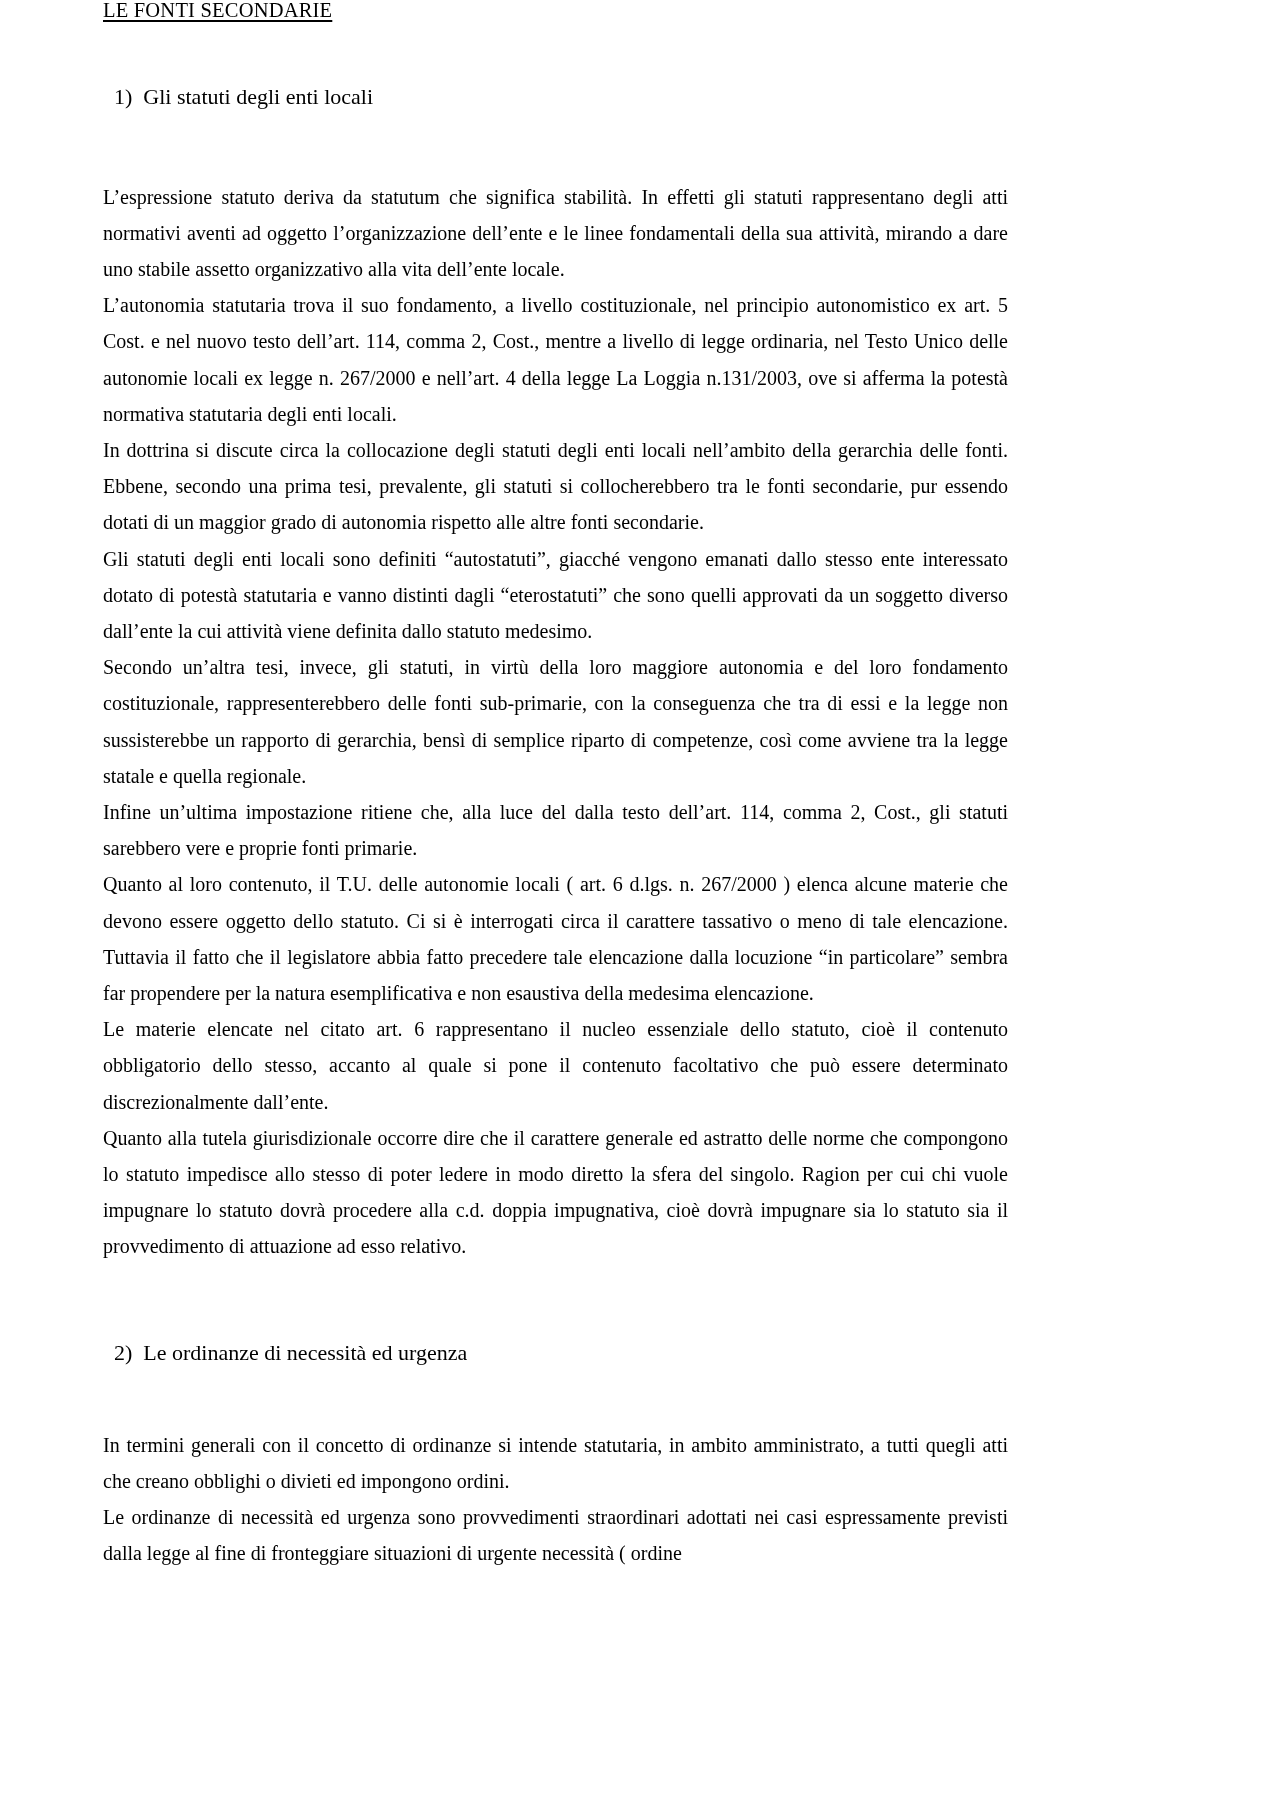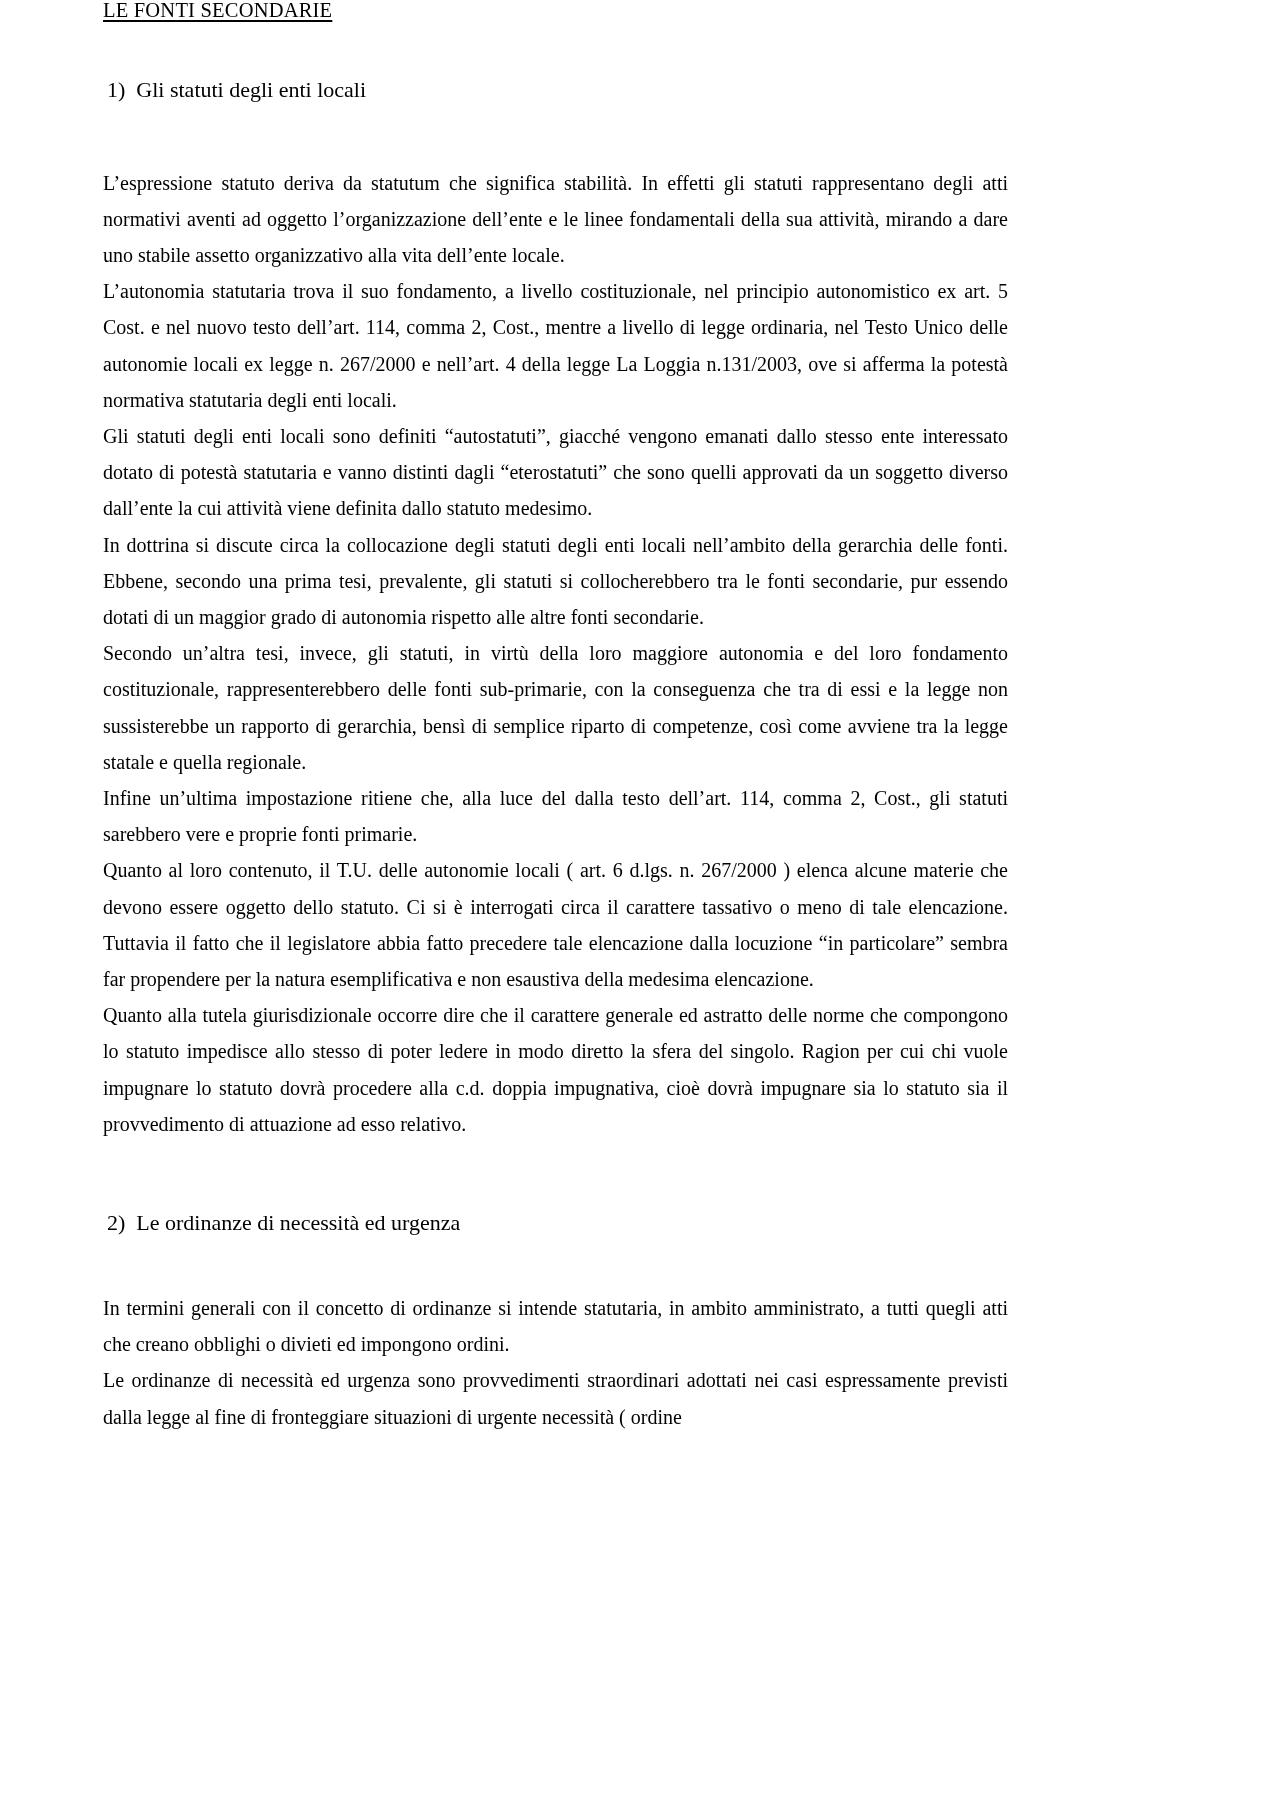--- a/index.html
+++ b/index.html
@@ -41,21 +41,21 @@
     font-weight: normal;
     white-space: pre;
   }
   .spacer-title {
     height: 54px;
   }
   .section-heading {
     font-size: 22px;
     line-height: 1.0;
     font-weight: normal;
-    margin: 4px;
+    margin: 11px;
     padding: 0;
     white-space: pre;
   }
   .spacer-after-heading-1 {
     height: 60px;
   }
   .spacer-before-heading-2 {
     height: 66px;
   }
   .spacer-after-heading-2 {
@@ -83,30 +83,31 @@
     <div class="spacer-title"></div>
 
     <div class="section-heading">1)  Gli statuti degli enti locali</div>
 
     <div class="spacer-after-heading-1"></div>
 
     <p class="body"> L’espressione statuto deriva da statutum che significa stabilità. In effetti gli statuti rappresentano degli atti normativi aventi ad oggetto l’organizzazione dell’ente e le linee fondamentali della sua attività, mirando a dare uno stabile assetto organizzativo alla vita dell’ente locale.</p>
 
     <p class="body">L’autonomia statutaria trova il suo fondamento, a livello costituzionale, nel principio autonomistico ex art. 5 Cost. e nel nuovo testo dell’art. 114, comma 2, Cost., mentre a livello di legge ordinaria, nel Testo Unico delle autonomie locali ex legge n. 267/2000 e nell’art. 4 della legge La Loggia n.131/2003, ove si afferma la potestà normativa statutaria degli enti locali.</p>
 
+    <p class="body">In dottrina si discute circa la collocazione degli statuti degli enti locali nell’ambito della gerarchia delle fonti. Ebbene, secondo una prima tesi, prevalente, gli statuti si collocherebbero tra le fonti secondarie, pur essendo dotati di un maggior grado di autonomia rispetto alle altre fonti secondarie.</p>
+
     <p class="body">Gli statuti degli enti locali sono definiti “autostatuti”, giacché vengono emanati dallo stesso ente interessato dotato di potestà statutaria e vanno distinti dagli “eterostatuti” che sono quelli approvati da un soggetto diverso dall’ente la cui attività viene definita dallo statuto medesimo.</p>
-
-    <p class="body">In dottrina si discute circa la collocazione degli statuti degli enti locali nell’ambito della gerarchia delle fonti. Ebbene, secondo una prima tesi, prevalente, gli statuti si collocherebbero tra le fonti secondarie, pur essendo dotati di un maggior grado di autonomia rispetto alle altre fonti secondarie.</p>
 
     <p class="body">Secondo un’altra tesi, invece, gli statuti,  in virtù della loro maggiore autonomia e del loro fondamento costituzionale, rappresenterebbero delle fonti sub-primarie, con la conseguenza che tra di essi e la legge non sussisterebbe un rapporto di gerarchia, bensì di semplice riparto di competenze, così come avviene tra la legge statale e quella regionale.</p>
 
     <p class="body">Infine un’ultima impostazione ritiene che, alla luce del dalla testo dell’art. 114, comma 2, Cost., gli statuti sarebbero vere e proprie fonti primarie.</p>
 
     <p class="body">Quanto al loro contenuto, il T.U. delle autonomie locali ( art. 6 d.lgs. n. 267/2000 ) elenca alcune materie che devono essere oggetto dello statuto. Ci si è interrogati circa il carattere tassativo o meno di tale elencazione. Tuttavia il fatto che il legislatore abbia fatto precedere tale elencazione dalla locuzione “in particolare” sembra far propendere per la natura esemplificativa e non esaustiva della medesima elencazione.</p>
 
+    <p class="body">Le materie elencate nel citato art. 6 rappresentano il nucleo essenziale dello statuto, cioè il contenuto obbligatorio dello stesso, accanto al quale si pone il contenuto facoltativo che può essere determinato discrezionalmente dall’ente.</p>
 
     <p class="body">Quanto alla tutela giurisdizionale occorre dire che il carattere generale ed astratto delle norme che compongono lo statuto impedisce allo stesso di poter ledere in modo diretto la sfera del singolo. Ragion per cui chi vuole impugnare lo statuto dovrà procedere alla c.d. doppia impugnativa, cioè dovrà impugnare sia lo statuto sia il provvedimento di attuazione ad esso relativo.</p>
 
     <div class="spacer-before-heading-2"></div>
 
     <div class="section-heading">2)  Le ordinanze di necessità ed urgenza</div>
 
     <div class="spacer-after-heading-2"></div>
 
     <p class="body">In termini generali con il concetto di ordinanze si intende statutaria, in ambito amministrato, a tutti quegli atti che creano obblighi o divieti ed impongono ordini.</p>

